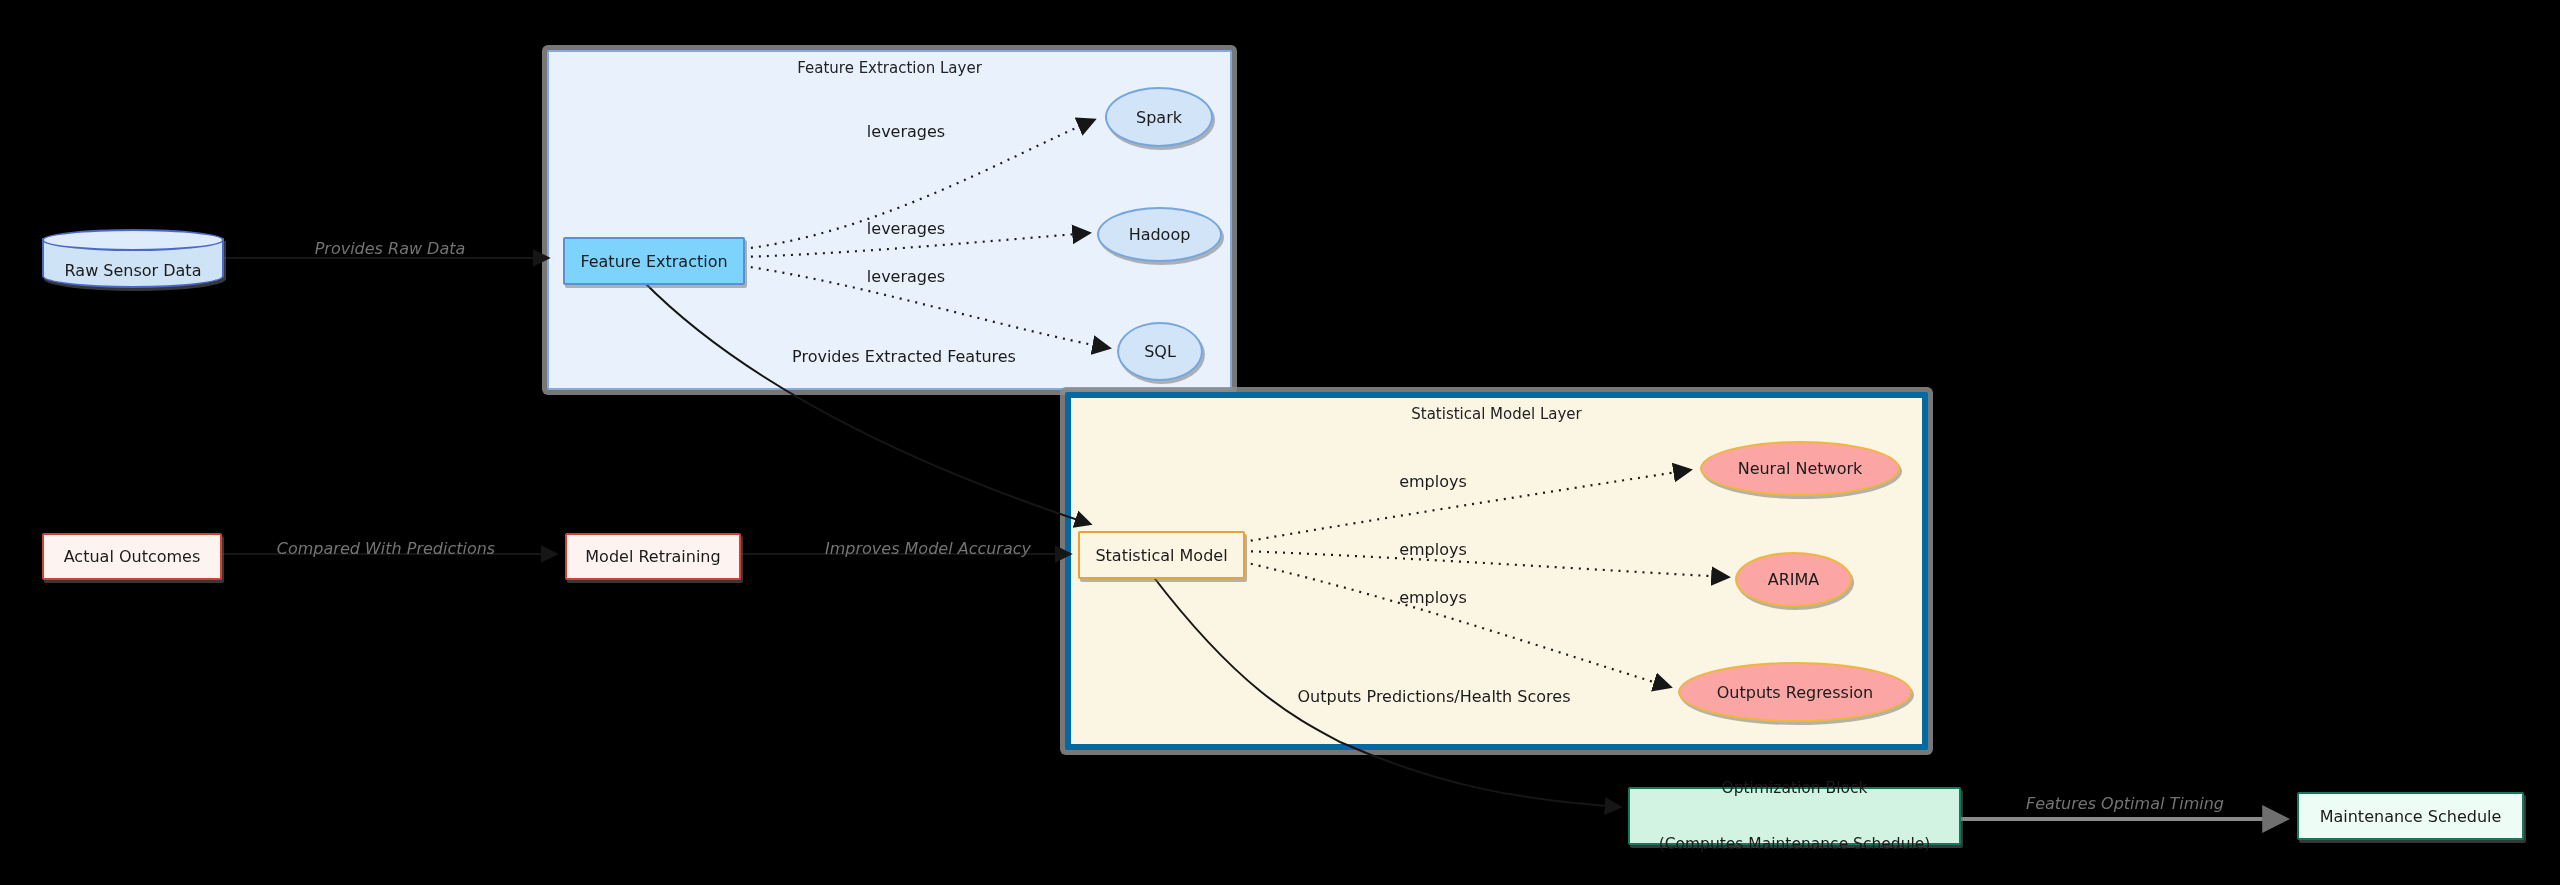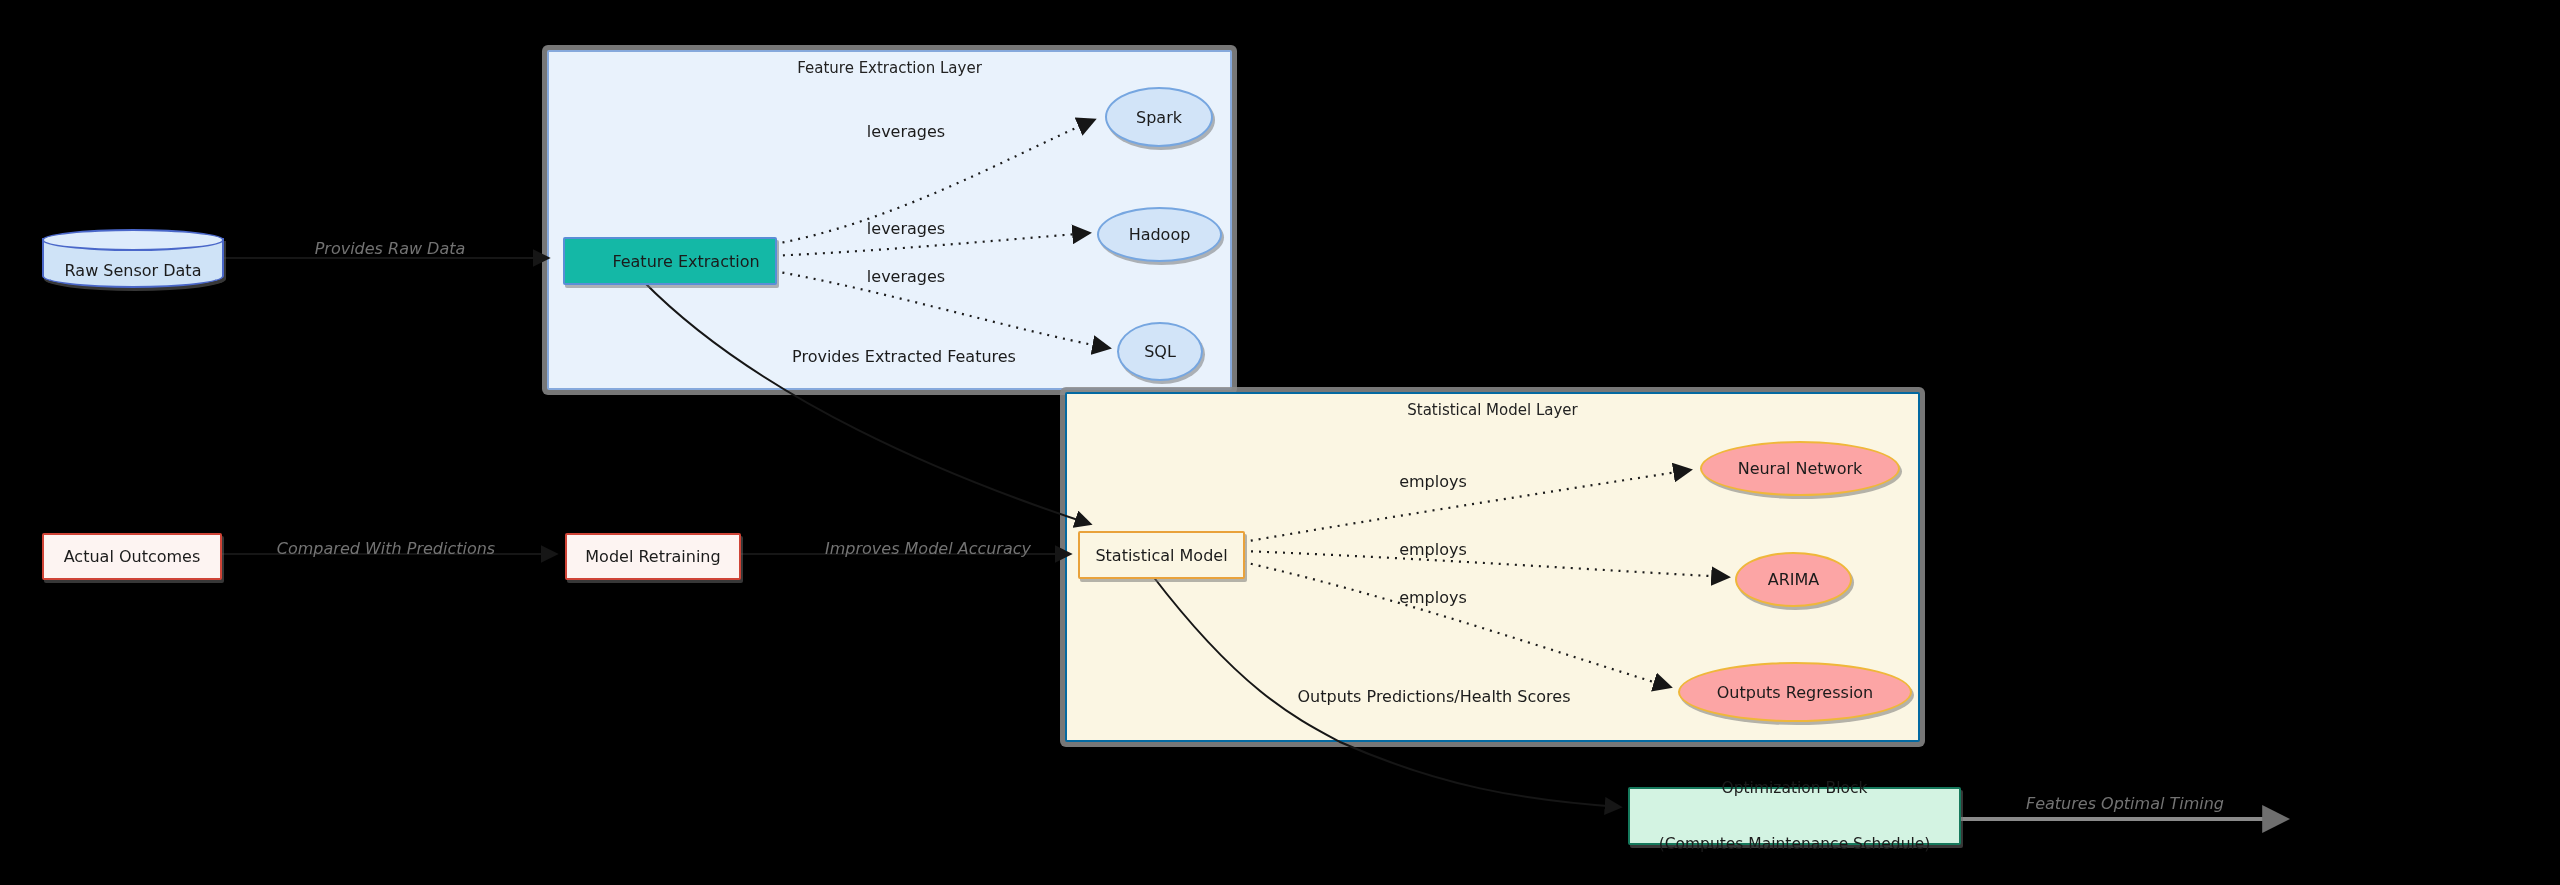--- a/index.html
+++ b/index.html
@@ -2,32 +2,32 @@
 <html><head>
 <meta charset="utf-8">
 <style>
   html,body{margin:0;padding:0;background:#000;}
   .stage{position:relative;width:2560px;height:885px;background:#000;overflow:hidden;
          font-family:"DejaVu Sans","Liberation Sans",sans-serif;color:#1b1b1b;}
   
   .cluster{position:absolute;z-index:1;border-radius:2px;
            box-shadow:0 0 0 5px rgba(140,140,140,0.85);}
   .cluster.blue{background:#e9f2fc;border:2px solid #86a9dc;}
-  .cluster.yellow{background:#fbf6e3;border:2px solid #0369a1;}
+  .cluster.yellow{background:#fbf6e3;border:6px solid #0369a1;}
   .cluster-title{position:absolute;top:7px;left:0;right:0;text-align:center;
                  font-size:15px;color:#222;}
   
   svg.edges{position:absolute;left:0;top:0;z-index:2;}
   
   .node{position:absolute;z-index:3;display:flex;align-items:center;justify-content:center;
         font-size:16px;white-space:nowrap;text-align:center;
         box-shadow:2px 3px 0 0 rgba(110,110,110,0.5);}
   .rect{border-radius:2px;}
   .ellipse{border-radius:50%;}
-  .node.blue{background:#14b8a6;border:2px solid #5a8ed6;padding-left:32px;}
+  .node.blue{background:#7dd3fc;border:2px solid #5a8ed6;}
   .node.blue-ell{background:#d2e4f8;border:2px solid #76a6e0;text-align:right;}
   .node.yellow{background:#fbf6e3;border:2px solid #e9a23b;}
   .node.yellow-ell{background:#fca5a5;border:2px solid #efb73a;}
   .node.red{background:#fdf4f2;border:2px solid #cf4437;}
   .node.green{background:#d3f3e2;border:2.5px solid #15795c;}
   .node.green-light{background:#edfcf4;border:2px solid #15795c;}
   .node.multi{flex-direction:column;line-height:1.3;font-size:15.5px;}
   
   .cylinder{position:absolute;z-index:3;background:#cfe3f7;
             border:2px solid #4a67c9;border-top:none;
@@ -121,20 +121,23 @@
     <span>Actual Outcomes</span>
   </div>
   <div class="node rect red" style="left:565px;top:533px;width:172px;height:43px;">
     <span>Model Retraining</span>
   </div>
 
   <div class="node rect green multi" style="left:1628px;top:787px;width:329px;height:54px;gap:36px;">
     <span>Optimization Block</span>
     <span>(Computes Maintenance Schedule)</span>
   </div>
+  <div class="node rect green-light" style="left:2297px;top:792px;width:223px;height:44px;">
+    <span>Maintenance Schedule</span>
+  </div>
 
   <div class="edge-label faint" style="left:390px;top:248px;">Provides Raw Data</div>
   <div class="edge-label" style="left:906px;top:131px;">leverages</div>
   <div class="edge-label" style="left:906px;top:228px;">leverages</div>
   <div class="edge-label" style="left:906px;top:276px;">leverages</div>
   <div class="edge-label" style="left:904px;top:356px;">Provides Extracted Features</div>
   <div class="edge-label faint" style="left:386px;top:548px;">Compared With Predictions</div>
   <div class="edge-label faint" style="left:928px;top:548px;">Improves Model Accuracy</div>
   <div class="edge-label" style="left:1433px;top:481px;">employs</div>
   <div class="edge-label" style="left:1433px;top:549px;">employs</div>

